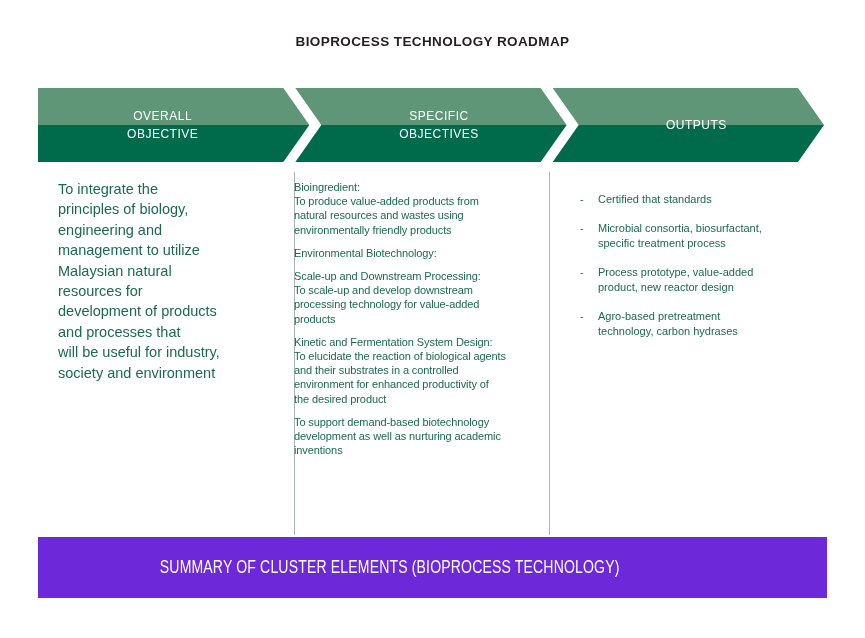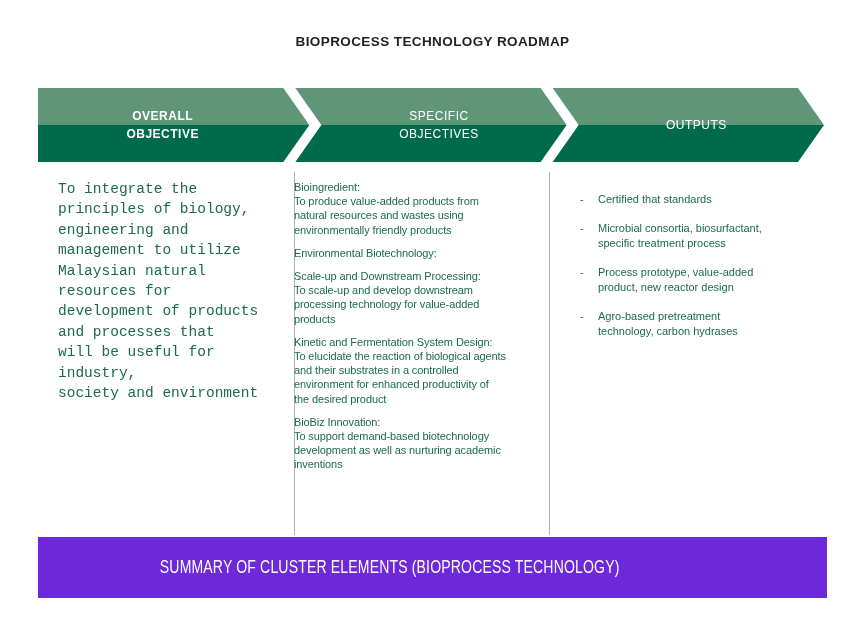--- a/index.html
+++ b/index.html
@@ -34,21 +34,20 @@
   .arrow {
     flex: 1;
     height: 74px;
     background: linear-gradient(to bottom, #5E9677 0 50%, #006B4A 50% 100%);
     display: flex;
     align-items: center;
     justify-content: center;
   }
   .arrow.pent {
     clip-path: polygon(0 0, calc(100% - 26px) 0, 100% 50%, calc(100% - 26px) 100%, 0 100%);
-    font-weight: bold;
   }
   .arrow.chev {
     margin-left: -14px;
     clip-path: polygon(0 0, calc(100% - 26px) 0, 100% 50%, calc(100% - 26px) 100%, 0 100%, 26px 50%);
   }
   .arrow-label {
     color: #ffffff;
     font-size: 12px;
     line-height: 18px;
     letter-spacing: 0.5px;
@@ -71,21 +70,20 @@
   
   .col-overall {
     position: absolute;
     left: 58px; top: 179px; width: 236px;
   }
   .col-overall p {
     margin: 0;
     font-size: 14.5px;
     line-height: 20.4px;
     color: #1B6A4F;
-    font-family: Liberation Mono, monospace;
   }
 
   
   .col-specific {
     position: absolute;
     left: 294px; top: 180px; width: 246px;
     color: #1B6A4F;
     font-size: 11px;
     line-height: 14.2px;
     letter-spacing: -0.1px;
@@ -184,21 +182,20 @@
 products</div>
     </div>
     <div class="group">
       <div class="group-title">Kinetic and Fermentation System Design:</div>
       <div class="group-body preline">To elucidate the reaction of biological agents
 and their substrates in a controlled
 environment for enhanced productivity of
 the desired product</div>
     </div>
     <div class="group">
-      <div class="group-title">BioBiz Innovation:</div>
       <div class="group-body preline">To support demand-based biotechnology
 development as well as nurturing academic
 inventions</div>
     </div>
   </div>
 
   <div class="col-outputs">
     <div class="bullet-item">
       <span class="bullet-dash">-</span>
       <span class="bullet-text preline">Certified that standards</span>

